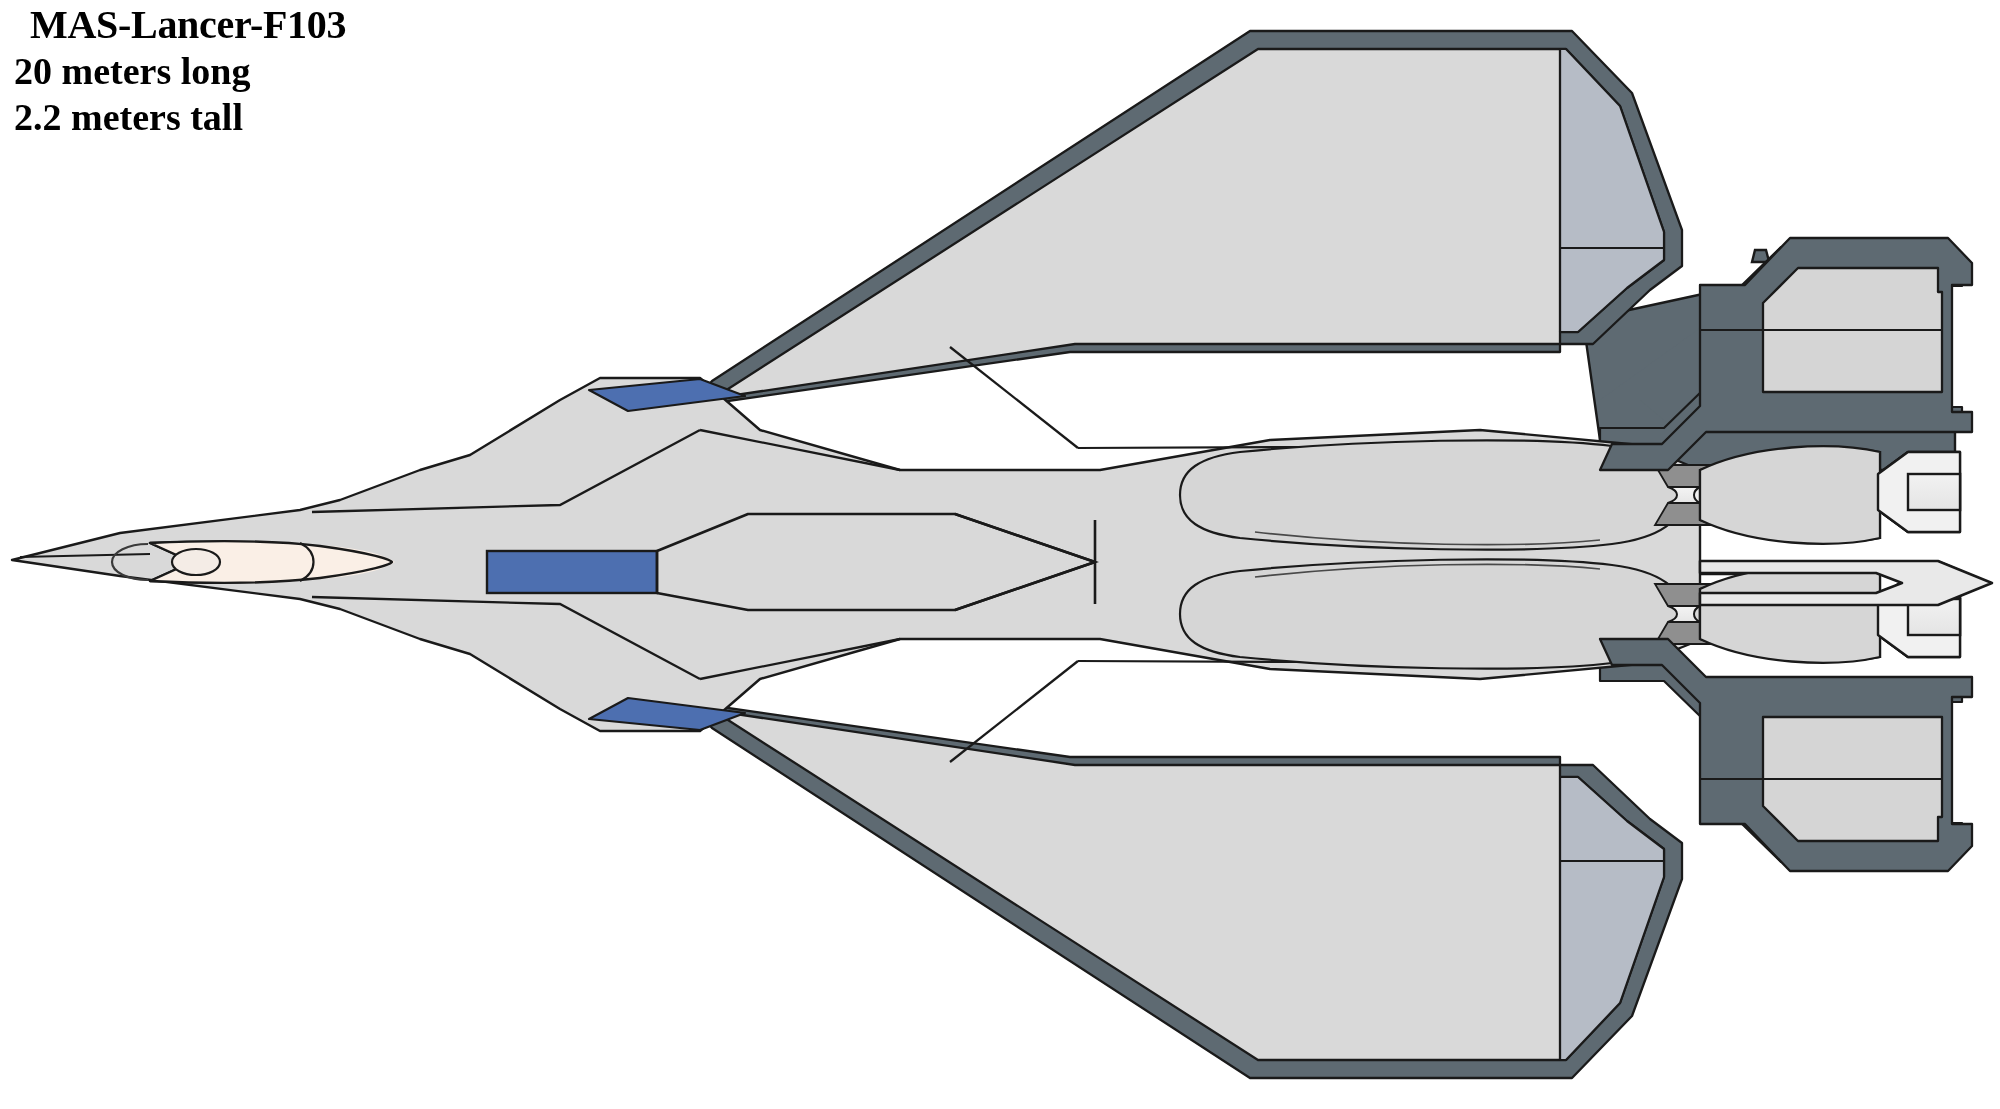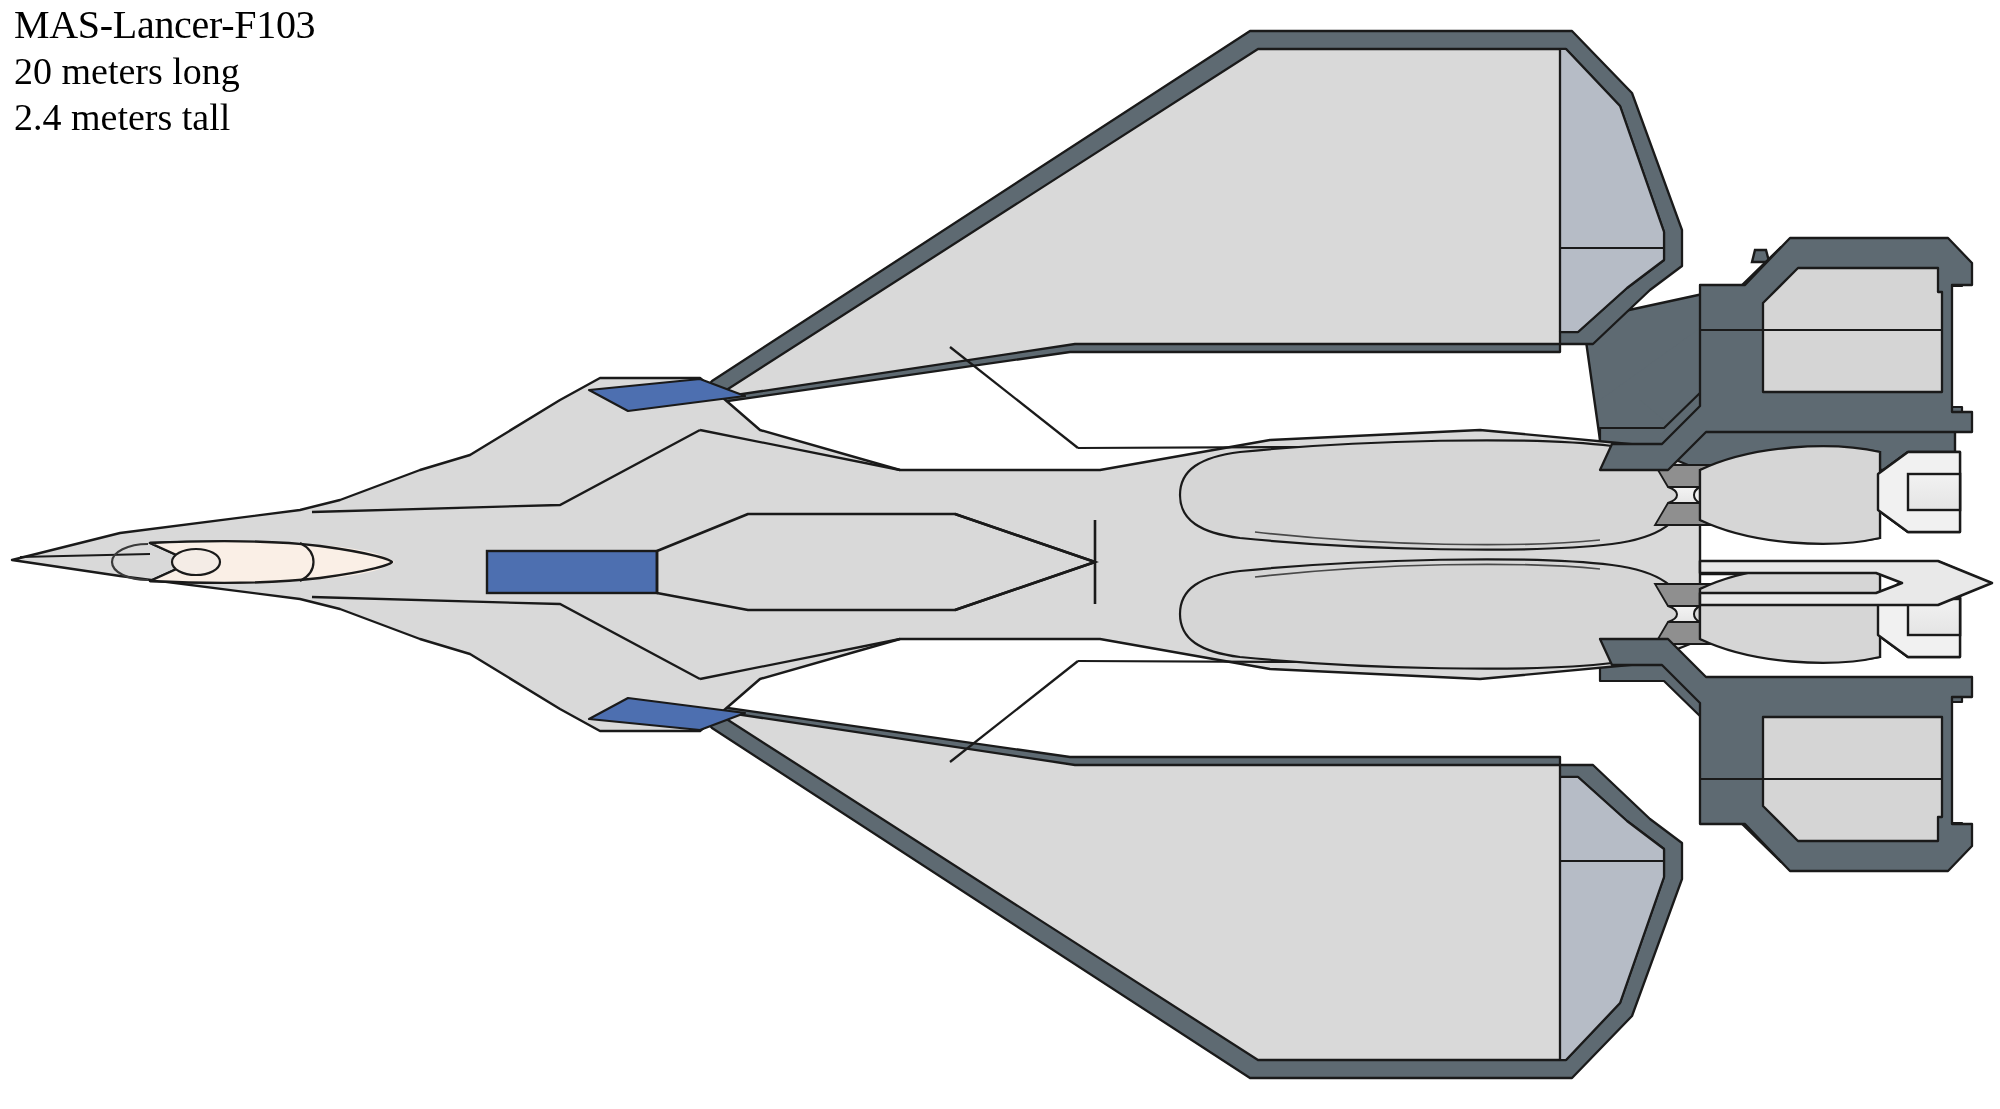--- a/index.html
+++ b/index.html
@@ -12,46 +12,46 @@
   #stage{position:absolute;left:0;top:0;width:2000px;height:1109px;background:#fff;}
   #caption{
     position:absolute;left:14px;top:2px;
     z-index:5;
     line-height:1.15;
     color:#000000;
     user-select:text;
   }
   #caption .title{
     font-size:40px;
-    font-weight:normal;
+    font-weight:bold;
     letter-spacing:-0.3px;
     white-space:nowrap;
     display:block;
-    margin:0 0 1px 0;
+    margin:0 0 1px 16px;
   }
   #caption .spec{
     font-size:38px;
-    font-weight:normal;
+    font-weight:bold;
     white-space:nowrap;
     display:block;
     margin:0;
     line-height:1.21;
   }
   svg#craft{position:absolute;left:0;top:0;width:2000px;height:1109px;display:block;}
   .ln{fill:none;stroke:#1a1a1a;}
 </style>
 </head>
 <body>
 
 <div id="stage">
 
   <div id="caption">
     <span class="title">MAS-Lancer-F103</span>
     <span class="spec">20 meters long</span>
-    <span class="spec">2.4 meters tall</span>
+    <span class="spec">2.2 meters tall</span>
   </div>
 
   <svg id="craft" viewBox="0 0 2000 1109" xmlns="http://www.w3.org/2000/svg">
 
     <defs>
       <linearGradient id="nozGrad" x1="0" y1="0" x2="0" y2="1">
         <stop offset="0" stop-color="#f4f4f4"></stop>
         <stop offset="1" stop-color="#e6e6e6"></stop>
       </linearGradient>
       <linearGradient id="blkGrad" x1="0" y1="0" x2="0" y2="1">

